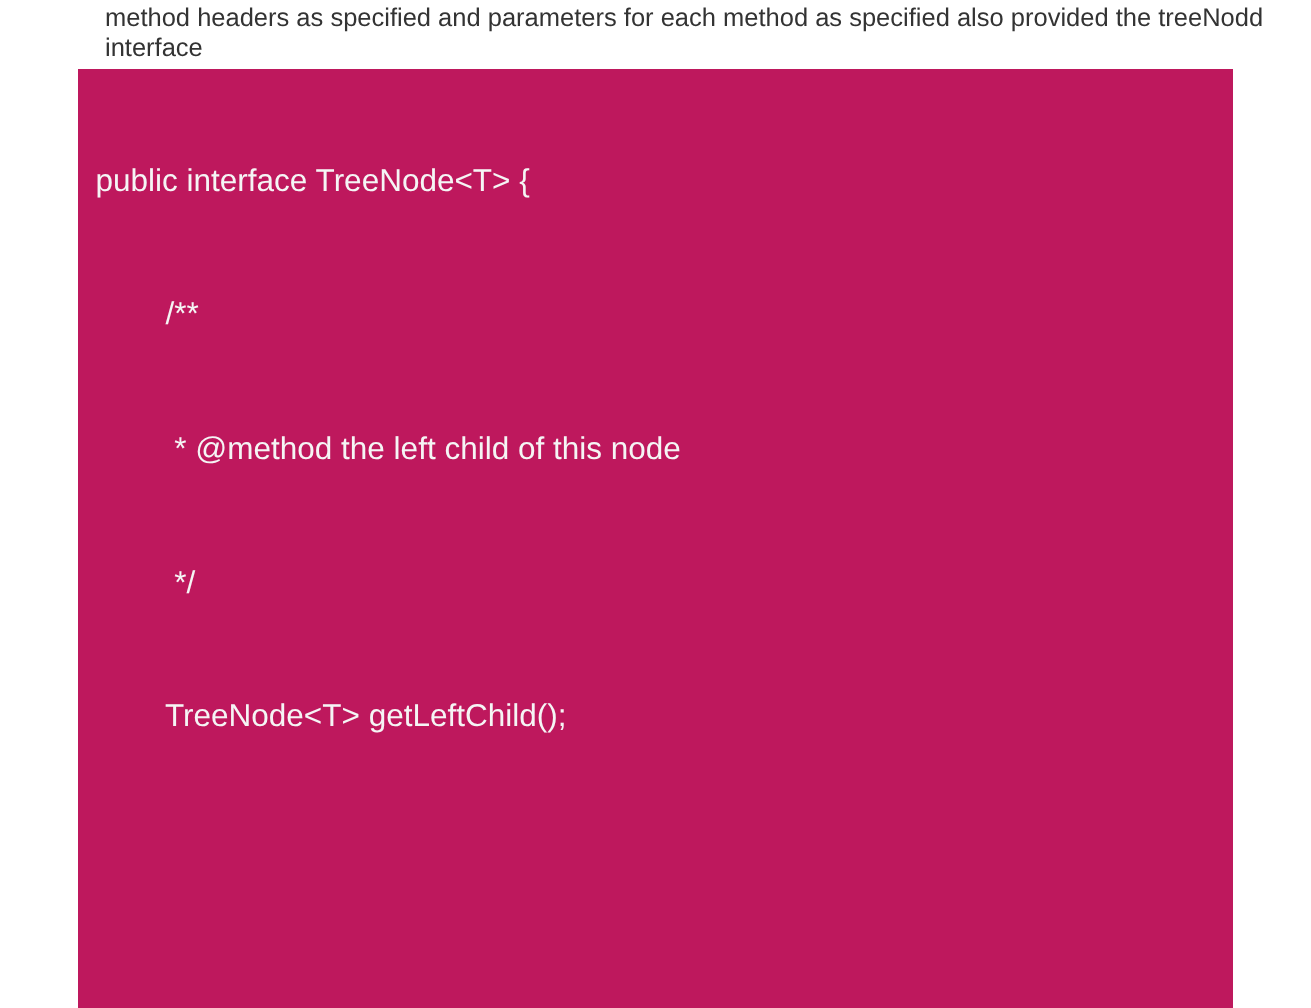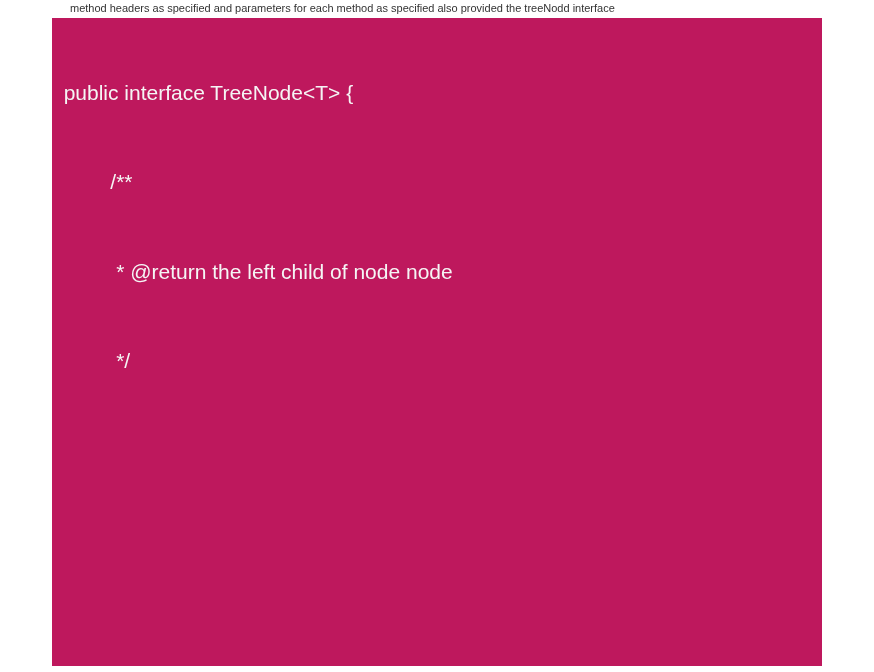--- a/index.html
+++ b/index.html
@@ -7,21 +7,21 @@
       padding: 0;
       background: #fff;
       font-family: Arial, sans-serif;
     }
     .container {
       width: 874px;
       height: 672px;
       position: relative;
     }
     .caption {
-      font-size: 11px;
+      font-size: 17px;
       color: #333;
       padding: 2px 0 4px 70px;
       font-family: Arial, sans-serif;
     }
     .code-block {
       background: #be185d;
       color: #f5f5f5;
       font-family: Arial, Helvetica, sans-serif;
       font-size: 21px;
       line-height: 1.42;
@@ -36,22 +36,23 @@
     }
   </style>
 </head>
 <body>
 
 <div class="container">
   <div class="caption">method headers as specified and parameters for each method as specified also provided the treeNodd interface</div>
   <div class="code-block">
     <span class="code-line">  public interface TreeNode&lt;T&gt; {</span>
     <span class="code-line">          /**</span>
-    <span class="code-line">           * @return the left child of node node</span>
+    <span class="code-line">           * @method the left child of this node</span>
     <span class="code-line">           */</span>
+    <span class="code-line">          TreeNode&lt;T&gt; getLeftChild();</span>
     <span class="code-line"></span>
     
     
     
     
     
     <span class="code-line"></span>
     
     
     

